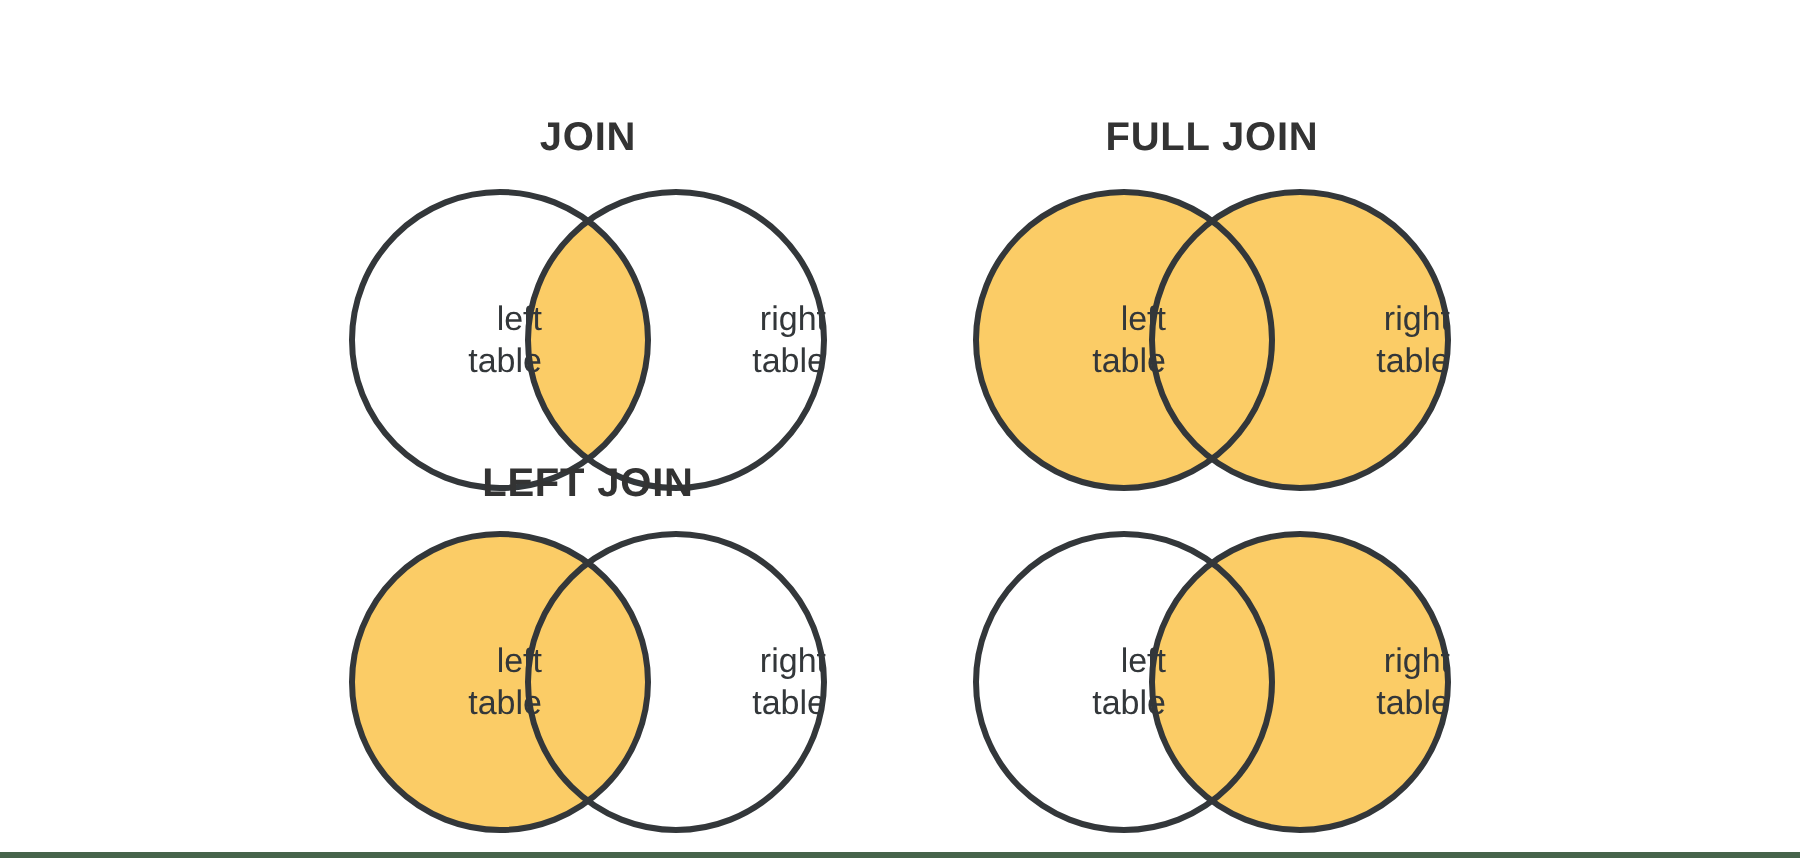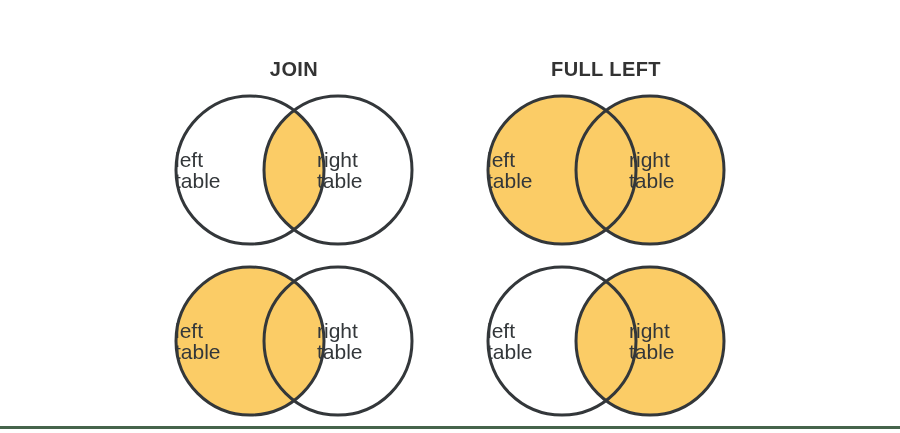--- a/index.html
+++ b/index.html
@@ -45,22 +45,22 @@
     position: absolute;
     left: 0;
   }
   .row1 .venn { top: 46px; }
   .row2 .venn { top: 44px; }
   .fill-hl { fill: var(--highlight); }
   .ring { fill: none; stroke: var(--stroke); stroke-width: 3px; }
   .label {
     position: absolute;
     width: 96px;
-    text-align: left;
-    font-size: 21px;
+    text-align: right;
+    font-size: 17px;
     line-height: 21px;
     color: var(--label-color);
   }
   .row1 .label { top: 105px; }
   .row2 .label { top: 103px; }
   .label-left  { left: 1px; }
   .label-right { left: 143px; }
   .label .ln { display: block; }
   .bottom-rule {
     position: absolute;
@@ -92,38 +92,39 @@
       <span class="ln">left</span>
       <span class="ln">table</span>
     </div>
     <div class="label label-right">
       <span class="ln">right</span>
       <span class="ln">table</span>
     </div>
   </section>
 
   <section class="panel col2 row1">
-    <h2 class="title">FULL LEFT</h2>
+    <h2 class="title">FULL JOIN</h2>
     <svg class="venn" width="240" height="160" viewBox="0 0 240 160">
       <circle class="fill-hl" cx="76" cy="80" r="74"></circle>
       <circle class="fill-hl" cx="164" cy="80" r="74"></circle>
       <circle class="ring" cx="76" cy="80" r="74"></circle>
       <circle class="ring" cx="164" cy="80" r="74"></circle>
     </svg>
     <div class="label label-left">
       <span class="ln">left</span>
       <span class="ln">table</span>
     </div>
     <div class="label label-right">
       <span class="ln">right</span>
       <span class="ln">table</span>
     </div>
   </section>
 
   <section class="panel col1 row2">
+    <h2 class="title">LEFT JOIN</h2>
     <svg class="venn" width="240" height="160" viewBox="0 0 240 160">
       <circle class="fill-hl" cx="76" cy="80" r="74"></circle>
       <circle class="ring" cx="76" cy="80" r="74"></circle>
       <circle class="ring" cx="164" cy="80" r="74"></circle>
     </svg>
     <div class="label label-left">
       <span class="ln">left</span>
       <span class="ln">table</span>
     </div>
     <div class="label label-right">

